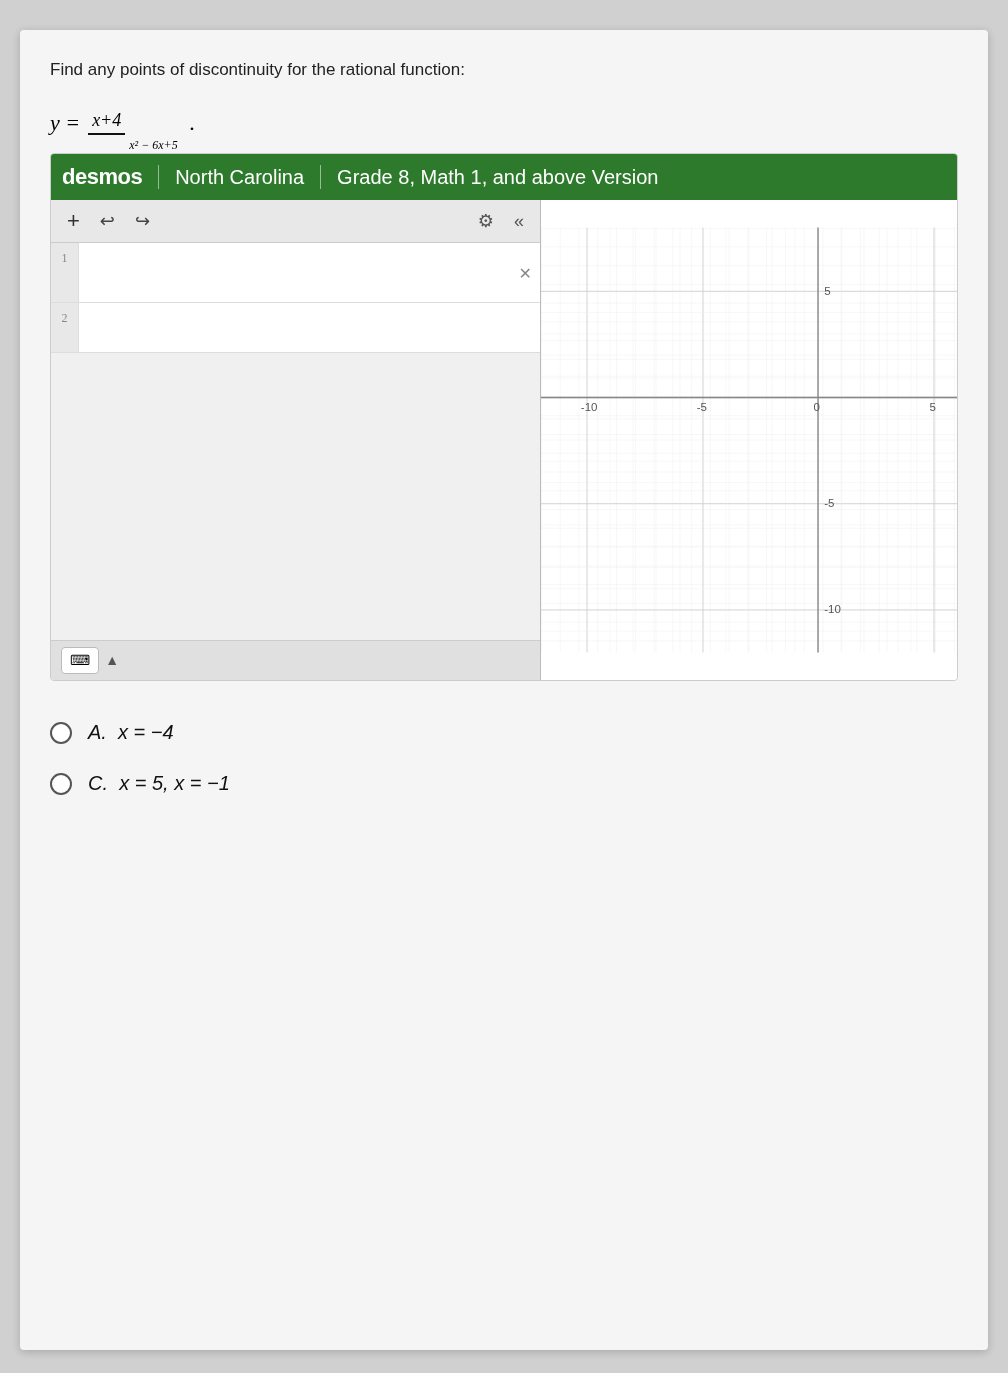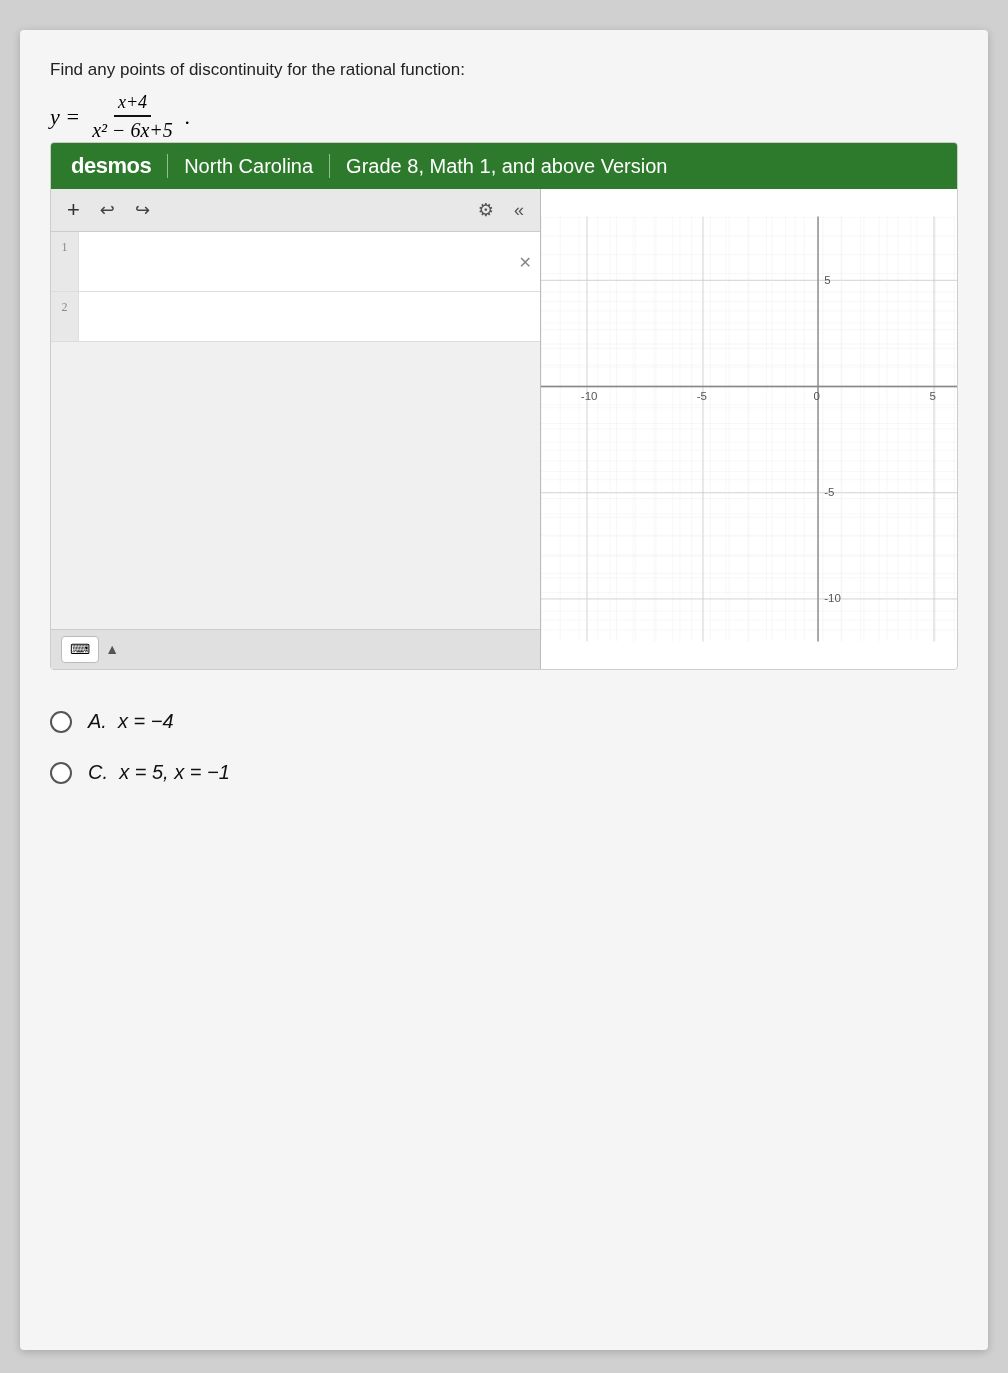--- a/index.html
+++ b/index.html
@@ -21,33 +21,34 @@
       box-shadow: 0 2px 8px rgba(0,0,0,0.2);
     }
     .question-text {
       font-size: 17px;
       color: #222;
       margin-bottom: 12px;
       font-family: Arial, sans-serif;
     }
     .fraction {
       display: inline-flex;
-      flex-direction: column;
+      flex-direction: row;
       align-items: center;
       vertical-align: middle;
       margin: 0 2px;
     }
     .fraction .numer {
       border-bottom: 2px solid #111;
       padding: 0 4px 2px 4px;
       font-size: 18px;
     }
     .fraction .denom {
       padding: 2px 4px 0 4px;
-      font-size: 20px;
+      font-size: 12px;
+      margin-top: 44px;
     }
     .formula-eq {
       display: flex;
       align-items: center;
       gap: 6px;
       font-style: italic;
       font-size: 22px;
     }
 
     
@@ -55,21 +56,21 @@
       background: #e8e8e8;
       border: 1px solid #ccc;
       border-radius: 4px;
       overflow: hidden;
       margin-bottom: 30px;
     }
     .desmos-header {
       background: #2d7a2d;
       display: flex;
       align-items: center;
-      padding: 10px 20px;
+      padding: 10px 11px;
       gap: 0;
     }
     .desmos-logo {
       font-family: Arial, sans-serif;
       font-size: 22px;
       font-weight: bold;
       color: white;
       letter-spacing: -0.5px;
       margin-right: 16px;
     }

